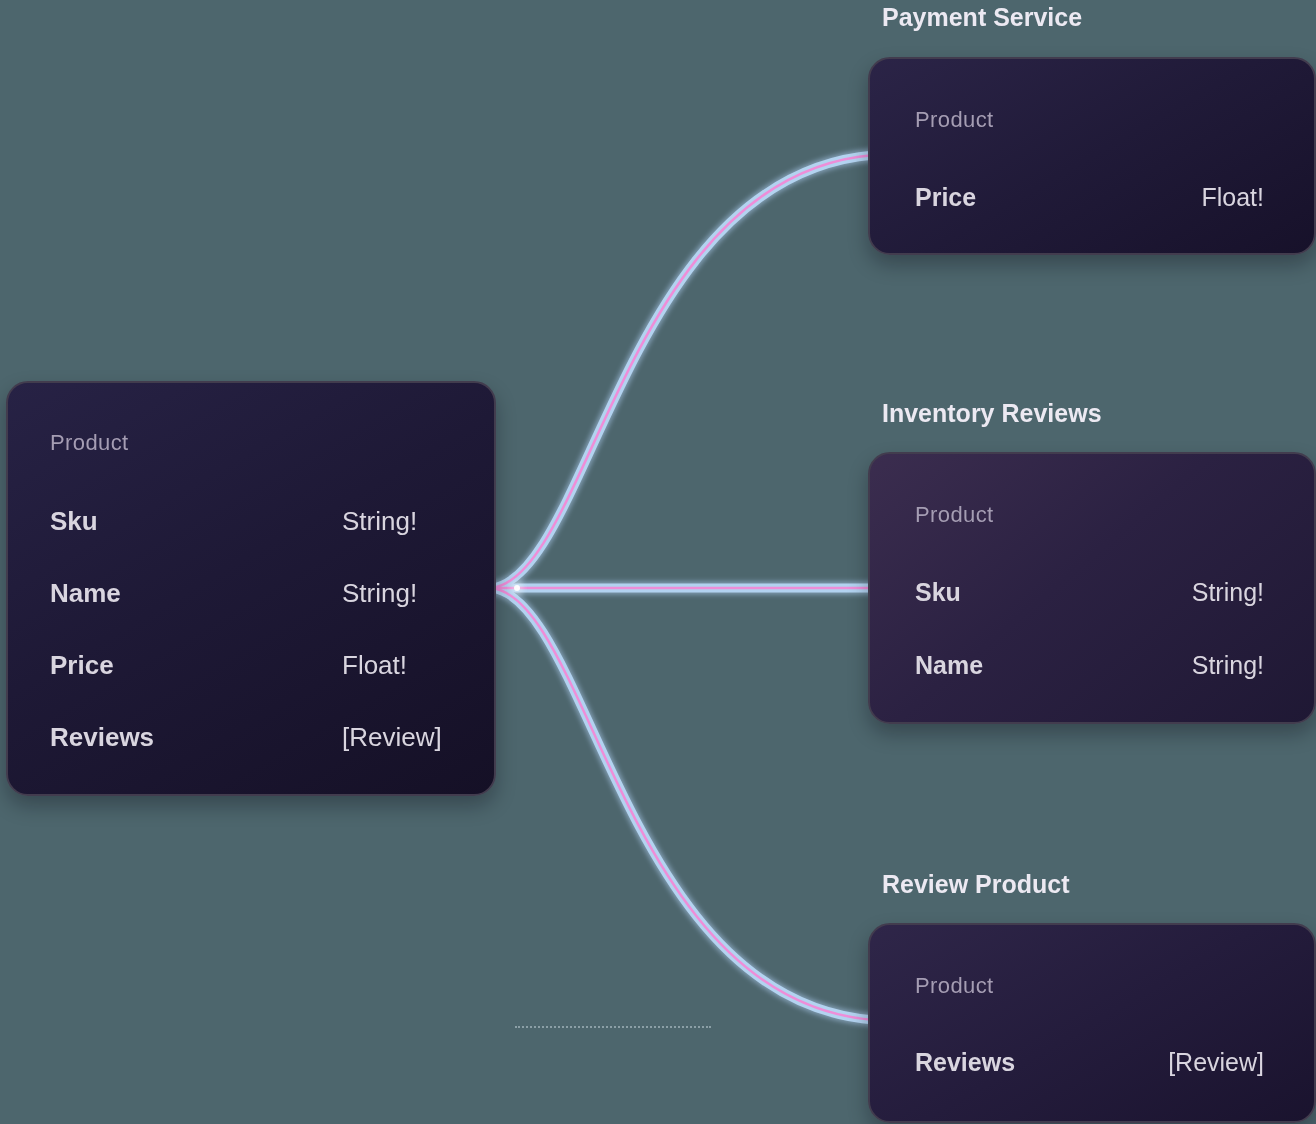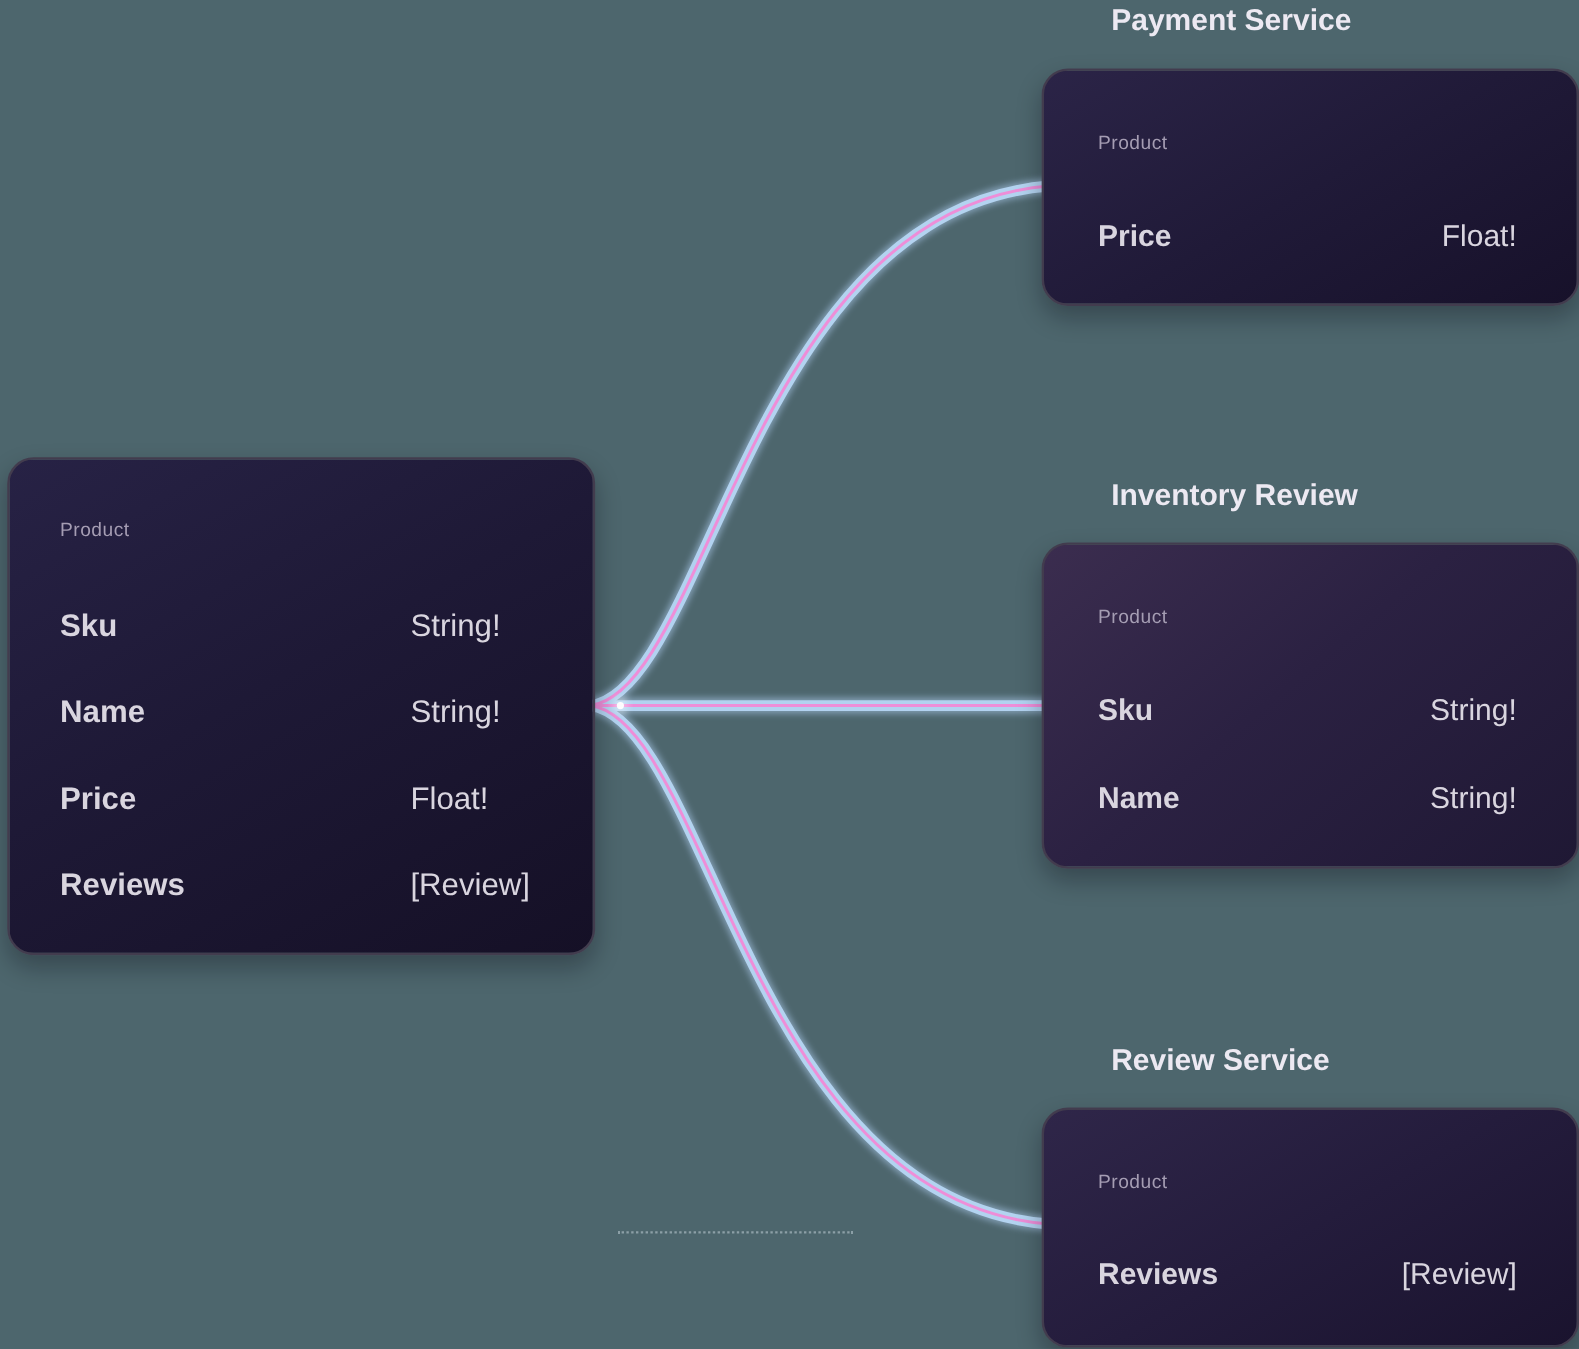--- a/index.html
+++ b/index.html
@@ -27,39 +27,39 @@
   .card-inventory{
     left:868px;top:452px;width:448px;height:272px;
     background:linear-gradient(140deg,#3b2d4f 0%,#2b2142 45%,#1f1834 100%);
   }
   .card-review{
     left:868px;top:923px;width:448px;height:200px;
     background:linear-gradient(150deg,#2f2649 0%,#241c3c 50%,#1a132e 100%);
   }
   .card-header{
     position:absolute;left:42px;top:47px;
-    font-size:16px;line-height:26px;color:#a59db3;letter-spacing:0.4px;
+    font-size:22px;line-height:26px;color:#a59db3;letter-spacing:0.4px;
   }
   .card-payment .card-header,
   .card-inventory .card-header,
   .card-review .card-header{left:45px;top:48px;}
   .field-row{position:absolute;left:0;width:100%;}
   .field-name{
     position:absolute;left:42px;
     font-size:26px;line-height:30px;color:#d9d5df;font-weight:bold;
   }
   .field-type{
     position:absolute;left:334px;
     font-size:26px;line-height:30px;color:#d9d5df;
   }
   .svc .field-name{left:45px;font-size:25px;}
   .svc .field-type{left:auto;right:50px;text-align:right;font-size:25px;}
   .service-title{
     position:absolute;left:882px;
-    font-size:25px;line-height:30px;font-weight:bold;color:#ece9f2;margin-left:44px;
+    font-size:25px;line-height:30px;font-weight:bold;color:#ece9f2;
   }
   .title-payment{top:2px;}
   .title-inventory{top:398px;}
   .title-review{top:869px;}
   .dotted-artifact{
     position:absolute;left:515px;top:1026px;width:196px;height:0;
     border-top:2px dotted rgba(214,229,235,0.45);
   }
 </style>
 </head>
@@ -116,34 +116,34 @@
 
 <div class="service-title title-payment">Payment Service</div>
 <div class="entity-card card-payment svc">
   <div class="card-header">Product</div>
   <div class="field-row" style="top:123px;">
     <span class="field-name">Price</span>
     <span class="field-type">Float!</span>
   </div>
 </div>
 
-<div class="service-title title-inventory">Inventory Review</div>
+<div class="service-title title-inventory">Inventory Reviews</div>
 <div class="entity-card card-inventory svc">
   <div class="card-header">Product</div>
   <div class="field-row" style="top:123px;">
     <span class="field-name">Sku</span>
     <span class="field-type">String!</span>
   </div>
   <div class="field-row" style="top:196px;">
     <span class="field-name">Name</span>
     <span class="field-type">String!</span>
   </div>
 </div>
 
-<div class="service-title title-review">Review Service</div>
+<div class="service-title title-review">Review Product</div>
 <div class="entity-card card-review svc">
   <div class="card-header">Product</div>
   <div class="field-row" style="top:122px;">
     <span class="field-name">Reviews</span>
     <span class="field-type">[Review]</span>
   </div>
 </div>
 
 <div class="dotted-artifact"></div>
 

